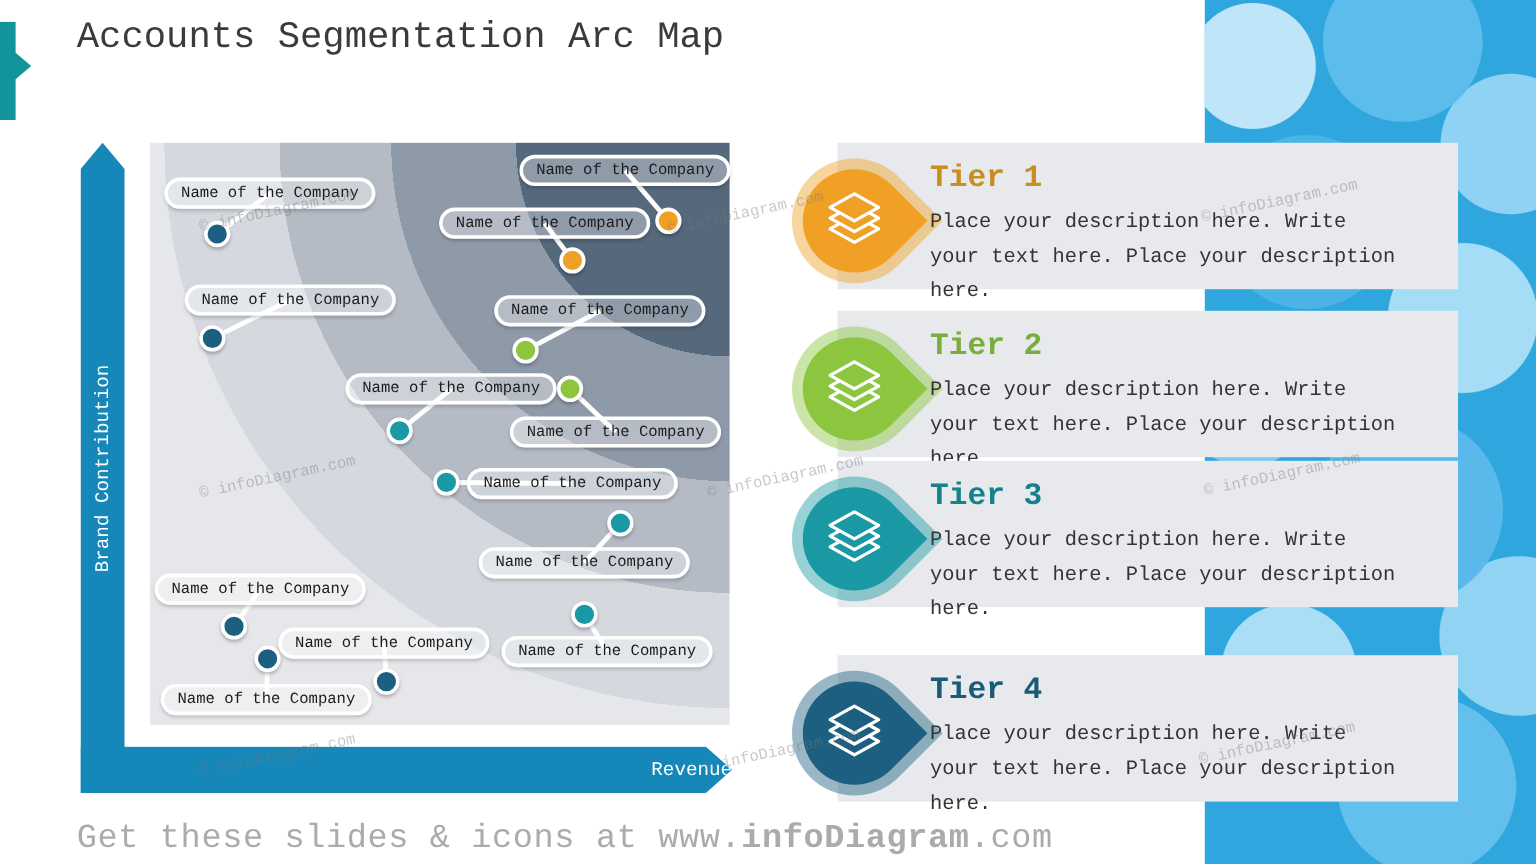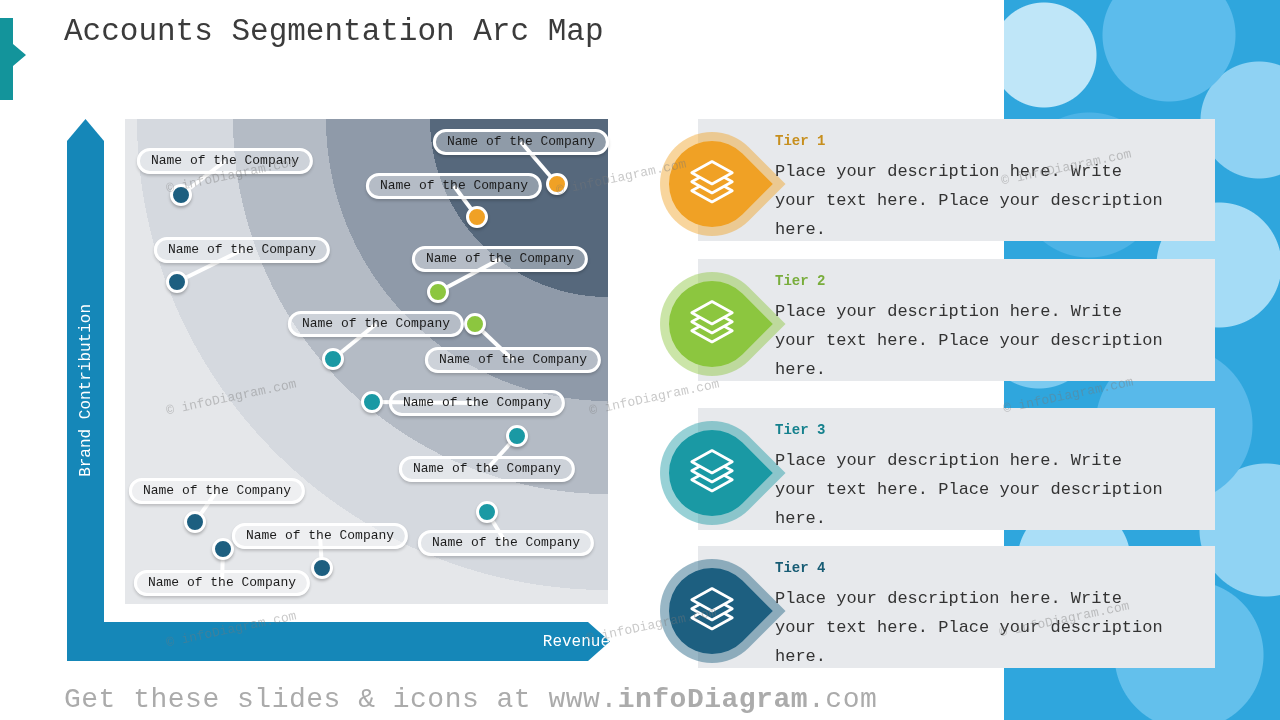--- a/index.html
+++ b/index.html
@@ -54,21 +54,21 @@
   
   .card{position:absolute;left:698px;width:517px;height:122px;background:#E7E9EC;}
   .pin-outer{position:absolute;left:-38px;top:13px;width:104px;height:104px;
     border-radius:50% 0 50% 50%;transform:rotate(45deg);
     display:flex;align-items:center;justify-content:center;}
   .pin-inner{width:86px;height:86px;border-radius:50% 0 50% 50%;
     display:flex;align-items:center;justify-content:center;}
   .layers-svg{width:54px;height:54px;transform:rotate(-45deg);}
   .lay{stroke:#fff;stroke-width:2.4;stroke-linejoin:round;}
   .card-body{position:absolute;left:77px;top:14px;right:28px;}
-  .tier-title{font-size:14px;font-weight:700;margin-bottom:8px;}
+  .tier-title{font-size:26px;font-weight:700;margin-bottom:8px;}
   .tier-desc{font-size:17px;line-height:29px;color:#333;max-width:392px;}
 
   
   .wm{position:absolute;font-size:13px;color:rgba(120,120,120,.4);transform:rotate(-12deg);
     white-space:nowrap;z-index:5;pointer-events:none;}
   .footer{position:absolute;left:64px;top:684px;font-size:28px;color:#ABABAB;letter-spacing:.5px;}
   .footer b{font-weight:700;}
 </style>
 </head>
 <body>
@@ -156,21 +156,21 @@
           <path class="lay" d="M24 4 L42 14 L24 24 L6 14 Z" fill="#8CC63F"></path>
         </svg>
       </div>
     </div>
     <div class="card-body">
       <div class="tier-title" style="color: rgb(121, 173, 60);">Tier 2</div>
       <div class="tier-desc">Place your description here. Write your text here. Place your description here.</div>
     </div>
   </div>
 
-  <div class="card" style="top: 408px;">
+  <div class="card" style="top: 384px;">
     <div class="pin-outer" style="background: rgba(26, 153, 164, 0.45);">
       <div class="pin-inner" style="background: rgb(26, 153, 164);">
         <svg class="layers-svg" viewBox="0 0 48 48">
           <path class="lay" d="M24 20 L42 30 L24 40 L6 30 Z" fill="#1A99A4"></path>
           <path class="lay" d="M24 12 L42 22 L24 32 L6 22 Z" fill="#1A99A4"></path>
           <path class="lay" d="M24 4 L42 14 L24 24 L6 14 Z" fill="#1A99A4"></path>
         </svg>
       </div>
     </div>
     <div class="card-body">

